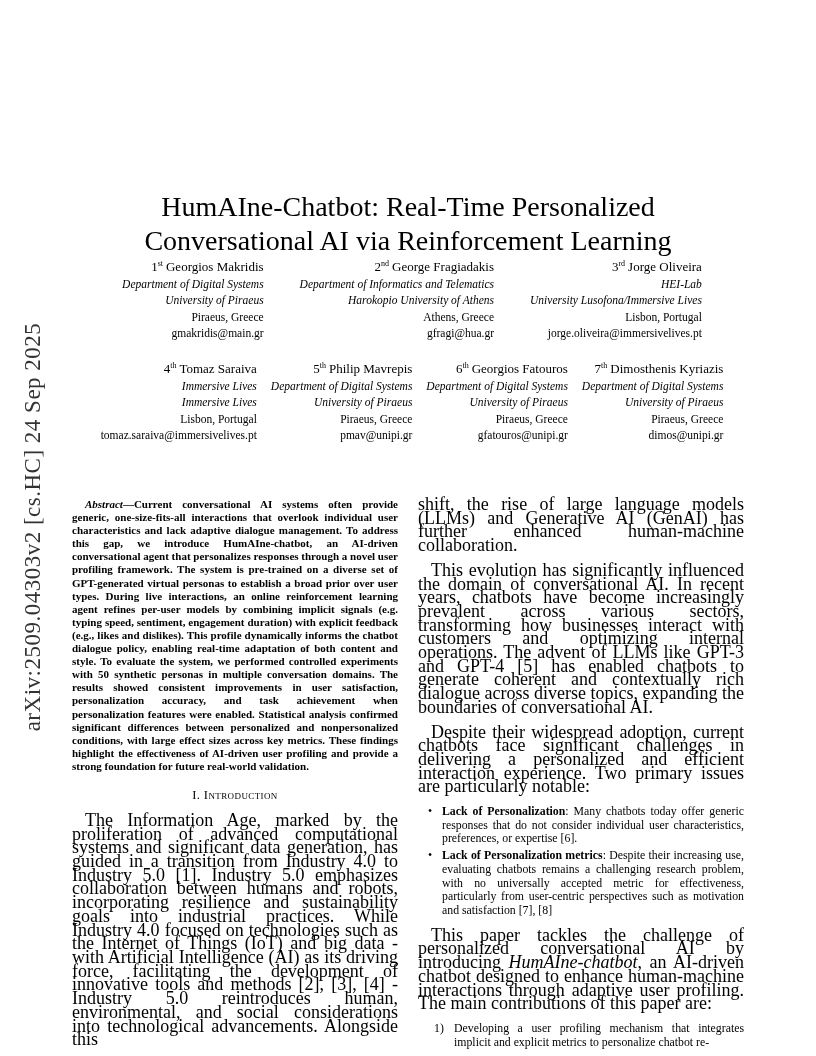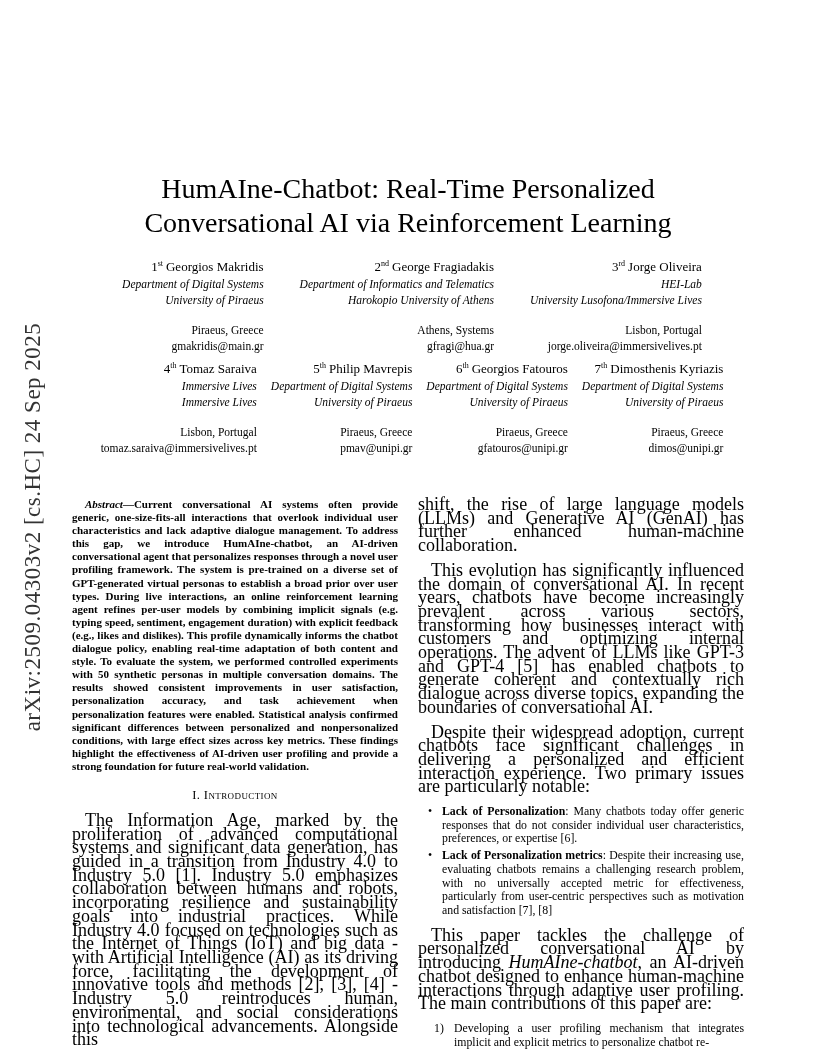--- a/index.html
+++ b/index.html
@@ -20,21 +20,21 @@
     top: 527px;
     transform: translate(-50%, -50%) rotate(-90deg);
     transform-origin: center;
     white-space: nowrap;
     font-size: 23px;
     color: #333;
     letter-spacing: 0.5px;
   }
   .title {
     position: absolute;
-    top: 153px;
+    top: 171px;
     left: 0;
     right: 0;
     text-align: center;
     font-size: 28px;
     line-height: 1.22;
     font-weight: normal;
   }
   .authors-row {
     position: absolute;
     left: 48px;
@@ -52,21 +52,21 @@
   }
   .author .name {
     font-size: 13px;
     white-space: nowrap;
   }
   .author sup.suffix {
     font-size: 8px;
     margin-right: 3px;
   }
   .author .affil { font-style: italic; white-space: nowrap; }
-  .author .city { white-space: nowrap; margin-top: 13px; }
+  .author .city { white-space: nowrap; }
   .author .email { white-space: nowrap; }
   .columns {
     position: absolute;
     top: 498px;
     left: 72px;
     width: 672px;
     display: flex;
     gap: 20px;
   }
   .col { width: 326px; }
@@ -132,21 +132,21 @@
       <div class="name"><span>1</span><sup class="suffix">st</sup><span>Georgios Makridis</span></div>
       <div class="affil">Department of Digital Systems</div>
       <div class="affil">University of Piraeus</div>
       <div class="city">Piraeus, Greece</div>
       <div class="email">gmakridis@main.gr</div>
     </div>
     <div class="author">
       <div class="name"><span>2</span><sup class="suffix">nd</sup><span>George Fragiadakis</span></div>
       <div class="affil">Department of Informatics and Telematics</div>
       <div class="affil">Harokopio University of Athens</div>
-      <div class="city">Athens, Systems</div>
+      <div class="city">Athens, Greece</div>
       <div class="email">gfragi@hua.gr</div>
     </div>
     <div class="author">
       <div class="name"><span>3</span><sup class="suffix">rd</sup><span>Jorge Oliveira</span></div>
       <div class="affil">HEI-Lab</div>
       <div class="affil">University Lusofona/Immersive Lives</div>
       <div class="city">Lisbon, Portugal</div>
       <div class="email">jorge.oliveira@immersivelives.pt</div>
     </div>
   </div>

